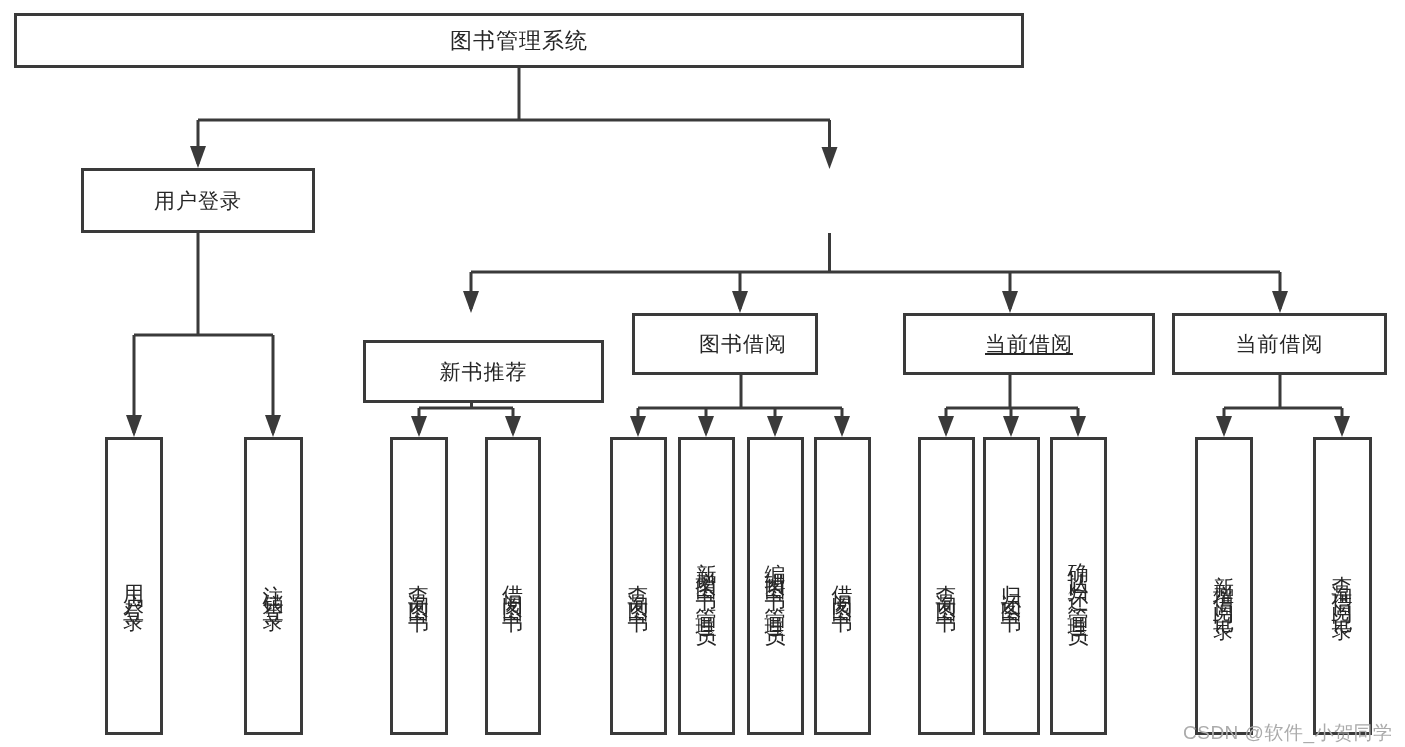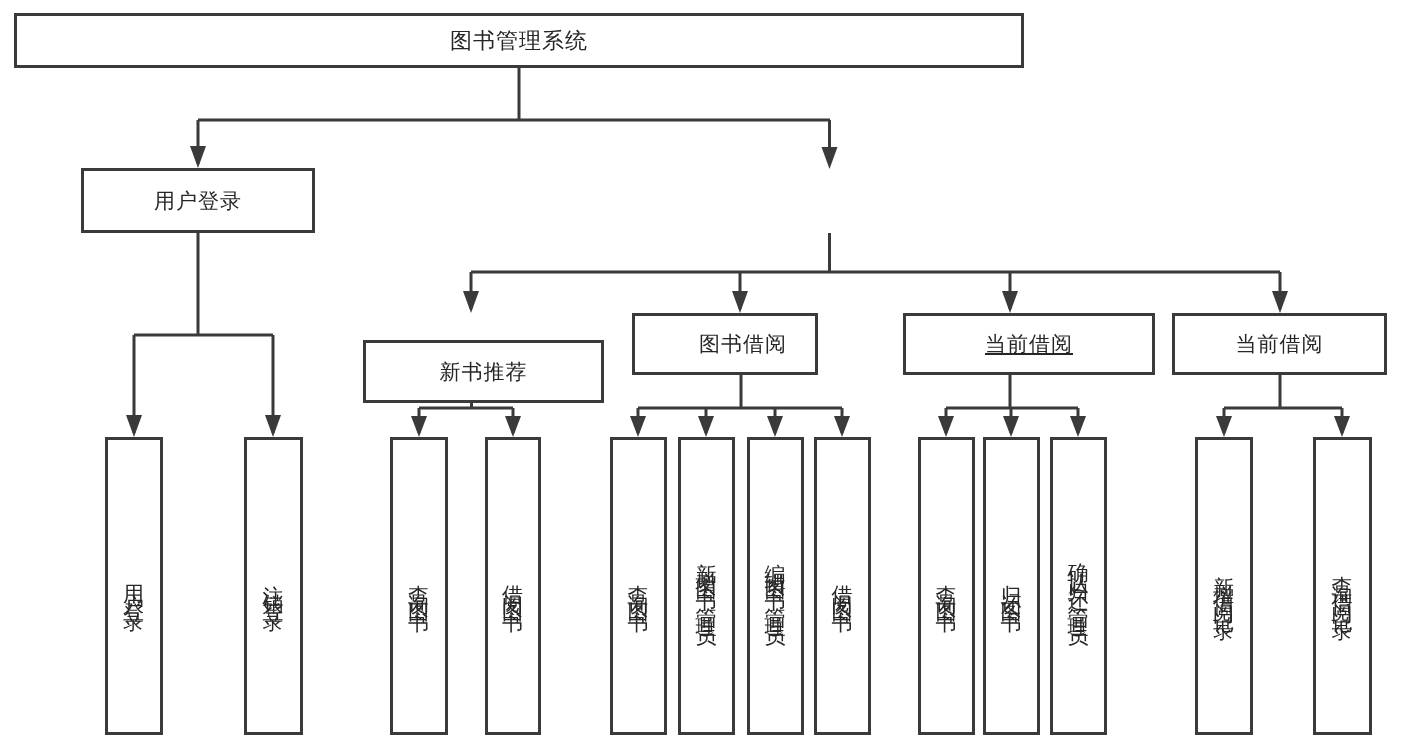--- a/index.html
+++ b/index.html
@@ -196,14 +196,15 @@
     <span class="vlabel">确认归还（管理员）</span>
   </div>
 
   <div class="vbox n-g5a">
     <span class="vlabel">新增借阅记录</span>
   </div>
   <div class="vbox n-g5b">
     <span class="vlabel">查询借阅记录</span>
   </div>
 
+  <div class="watermark">CSDN @软件_小贺同学</div>
 
 </div>
 
 </body></html>

